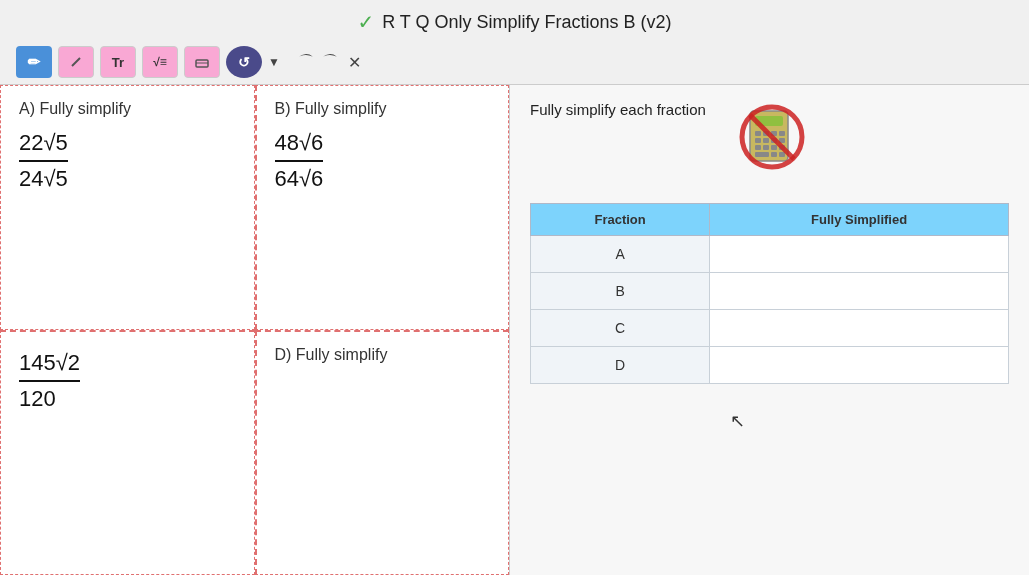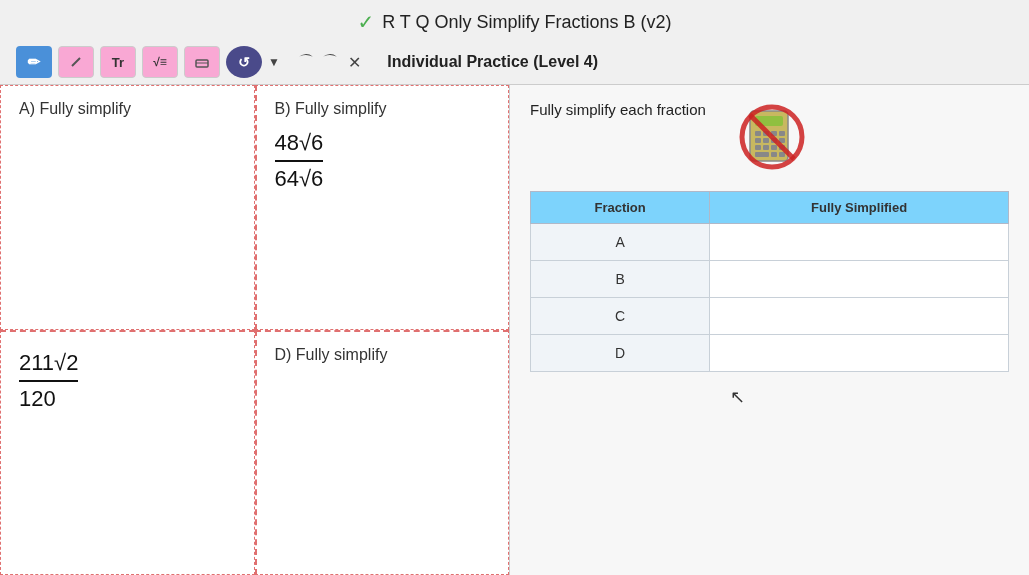--- a/index.html
+++ b/index.html
@@ -127,21 +127,21 @@
       padding-top: 2px;
     }
 
     
     .right-panel {
       flex: 1;
       padding: 16px 20px;
       background: #f7f7f7;
       display: flex;
       flex-direction: column;
-      gap: 14px;
+      gap: 26px;
     }
     .instructions {
       font-size: 15px;
       color: #222;
     }
 
     
     .answer-table {
       border-collapse: collapse;
       width: 100%;
@@ -217,43 +217,47 @@
       </svg>
   </div>
   <div class="toolbar-btn circle">
     <span style="font-size:14px;">↺</span>
   </div>
   <span class="toolbar-arrow">▼</span>
   <span style="width:6px;"></span>
   <span class="toolbar-arrow" style="font-size:16px;">⌒</span>
   <span class="toolbar-arrow" style="font-size:16px; margin-left:2px;">⌒</span>
   <span class="toolbar-x">✕</span>
-  <span class="toolbar-label">Individual Practice (Level 4)</span>
 </div>
 
 <div class="main">
 
   <div class="quadrants">
 
     <div class="quadrant">
       <div class="quadrant-label">A)  Fully simplify</div>
+      <div class="fraction-display">
+        <div class="fraction-num">22√5</div>
+        <div class="fraction-bar"></div>
+        <div class="fraction-den">24√5</div>
+      </div>
     </div>
 
     <div class="quadrant" style="border-left: 2px dashed #e07070;">
       <div class="quadrant-label">B)  Fully simplify</div>
       <div class="fraction-display">
         <div class="fraction-num">48√6</div>
         <div class="fraction-bar"></div>
         <div class="fraction-den">64√6</div>
       </div>
     </div>
 
     <div class="quadrant" style="border-top: 2px dashed #e07070;">
       <div class="fraction-display">
-        <div class="fraction-num">211√2</div>
+        <div class="fraction-num">145√2</div>
         <div class="fraction-bar"></div>
         <div class="fraction-den">120</div>
       </div>
     </div>
 
     <div class="quadrant" style="border-top: 2px dashed #e07070; border-left: 2px dashed #e07070;">
       <div class="quadrant-label">D)  Fully simplify</div>
     </div>
 
   </div>

